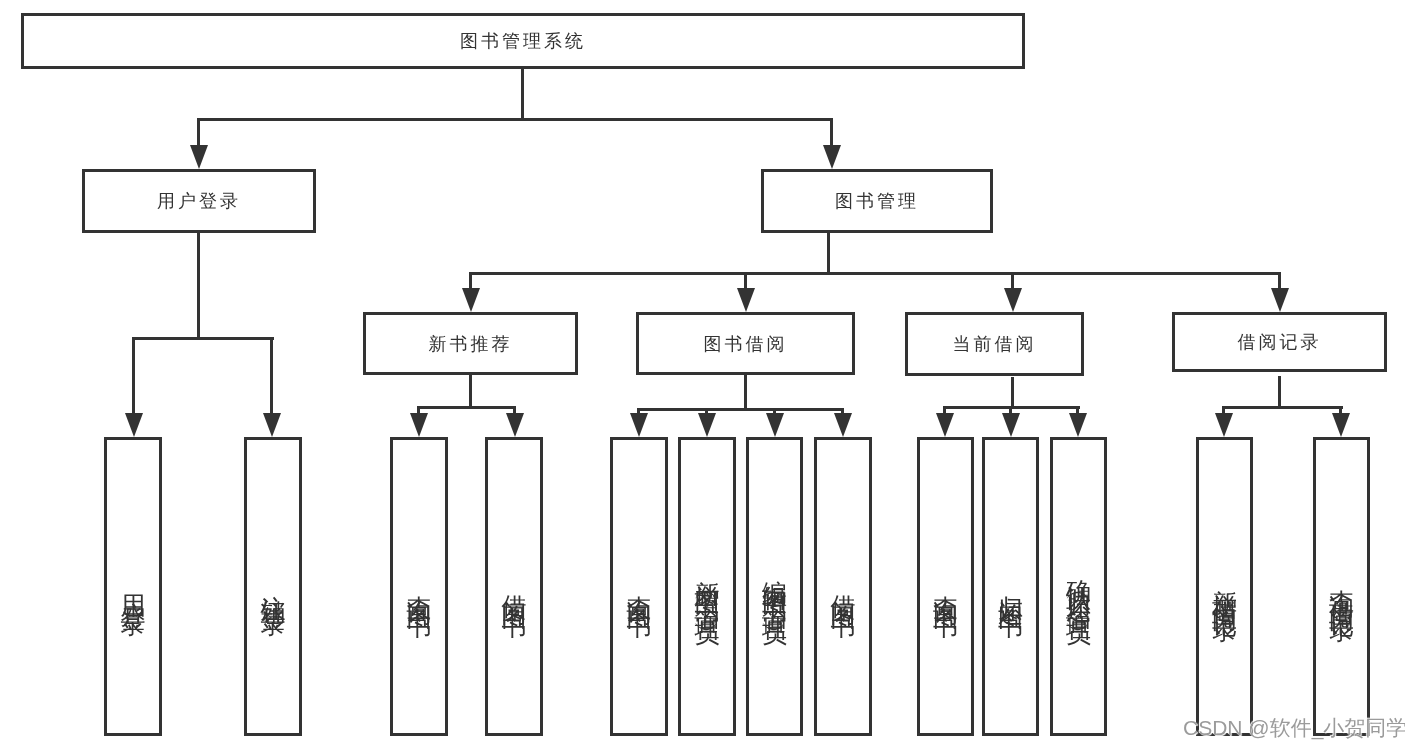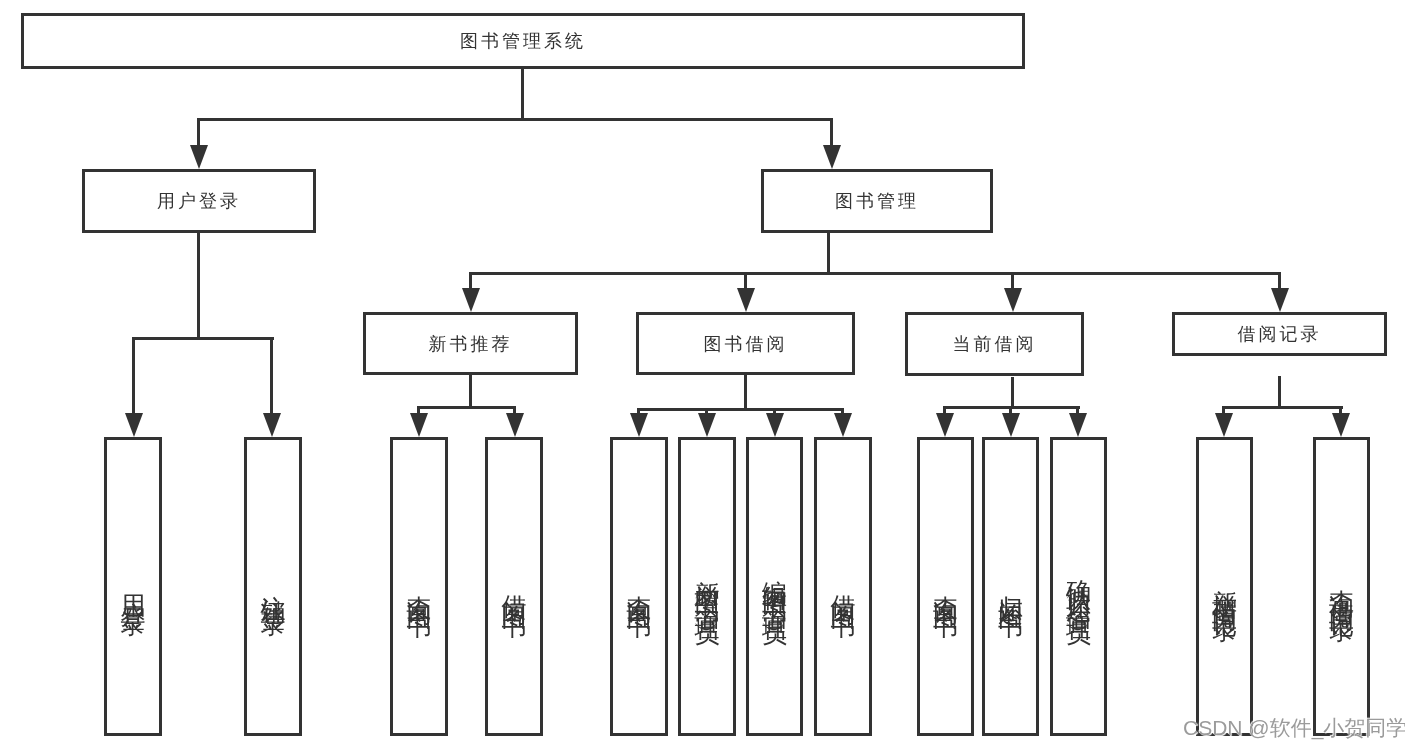--- a/index.html
+++ b/index.html
@@ -74,21 +74,21 @@
 
   <div class="box hbox" style="left:363px; top:312px; width:215px; height:63px;">
     <span>新书推荐</span>
   </div>
   <div class="box hbox" style="left:636px; top:312px; width:219px; height:63px;">
     <span>图书借阅</span>
   </div>
   <div class="box hbox" style="left:905px; top:312px; width:179px; height:64px;">
     <span>当前借阅</span>
   </div>
-  <div class="box hbox" style="left:1172px; top:312px; width:215px; height:44px;">
+  <div class="box hbox" style="left:1172px; top:312px; width:215px; height:60px;">
     <span>借阅记录</span>
   </div>
 
   <div class="line" style="left:469px; top:375px; width:3px; height:31px;"></div>
   <div class="line" style="left:417px; top:406px; width:99px; height:3px;"></div>
   <div class="line" style="left:417px; top:406px; width:3px; height:7px;"></div>
   <div class="arrow" style="left:410px; top:413px;"></div>
   <div class="line" style="left:513px; top:406px; width:3px; height:7px;"></div>
   <div class="arrow" style="left:506px; top:413px;"></div>
 

